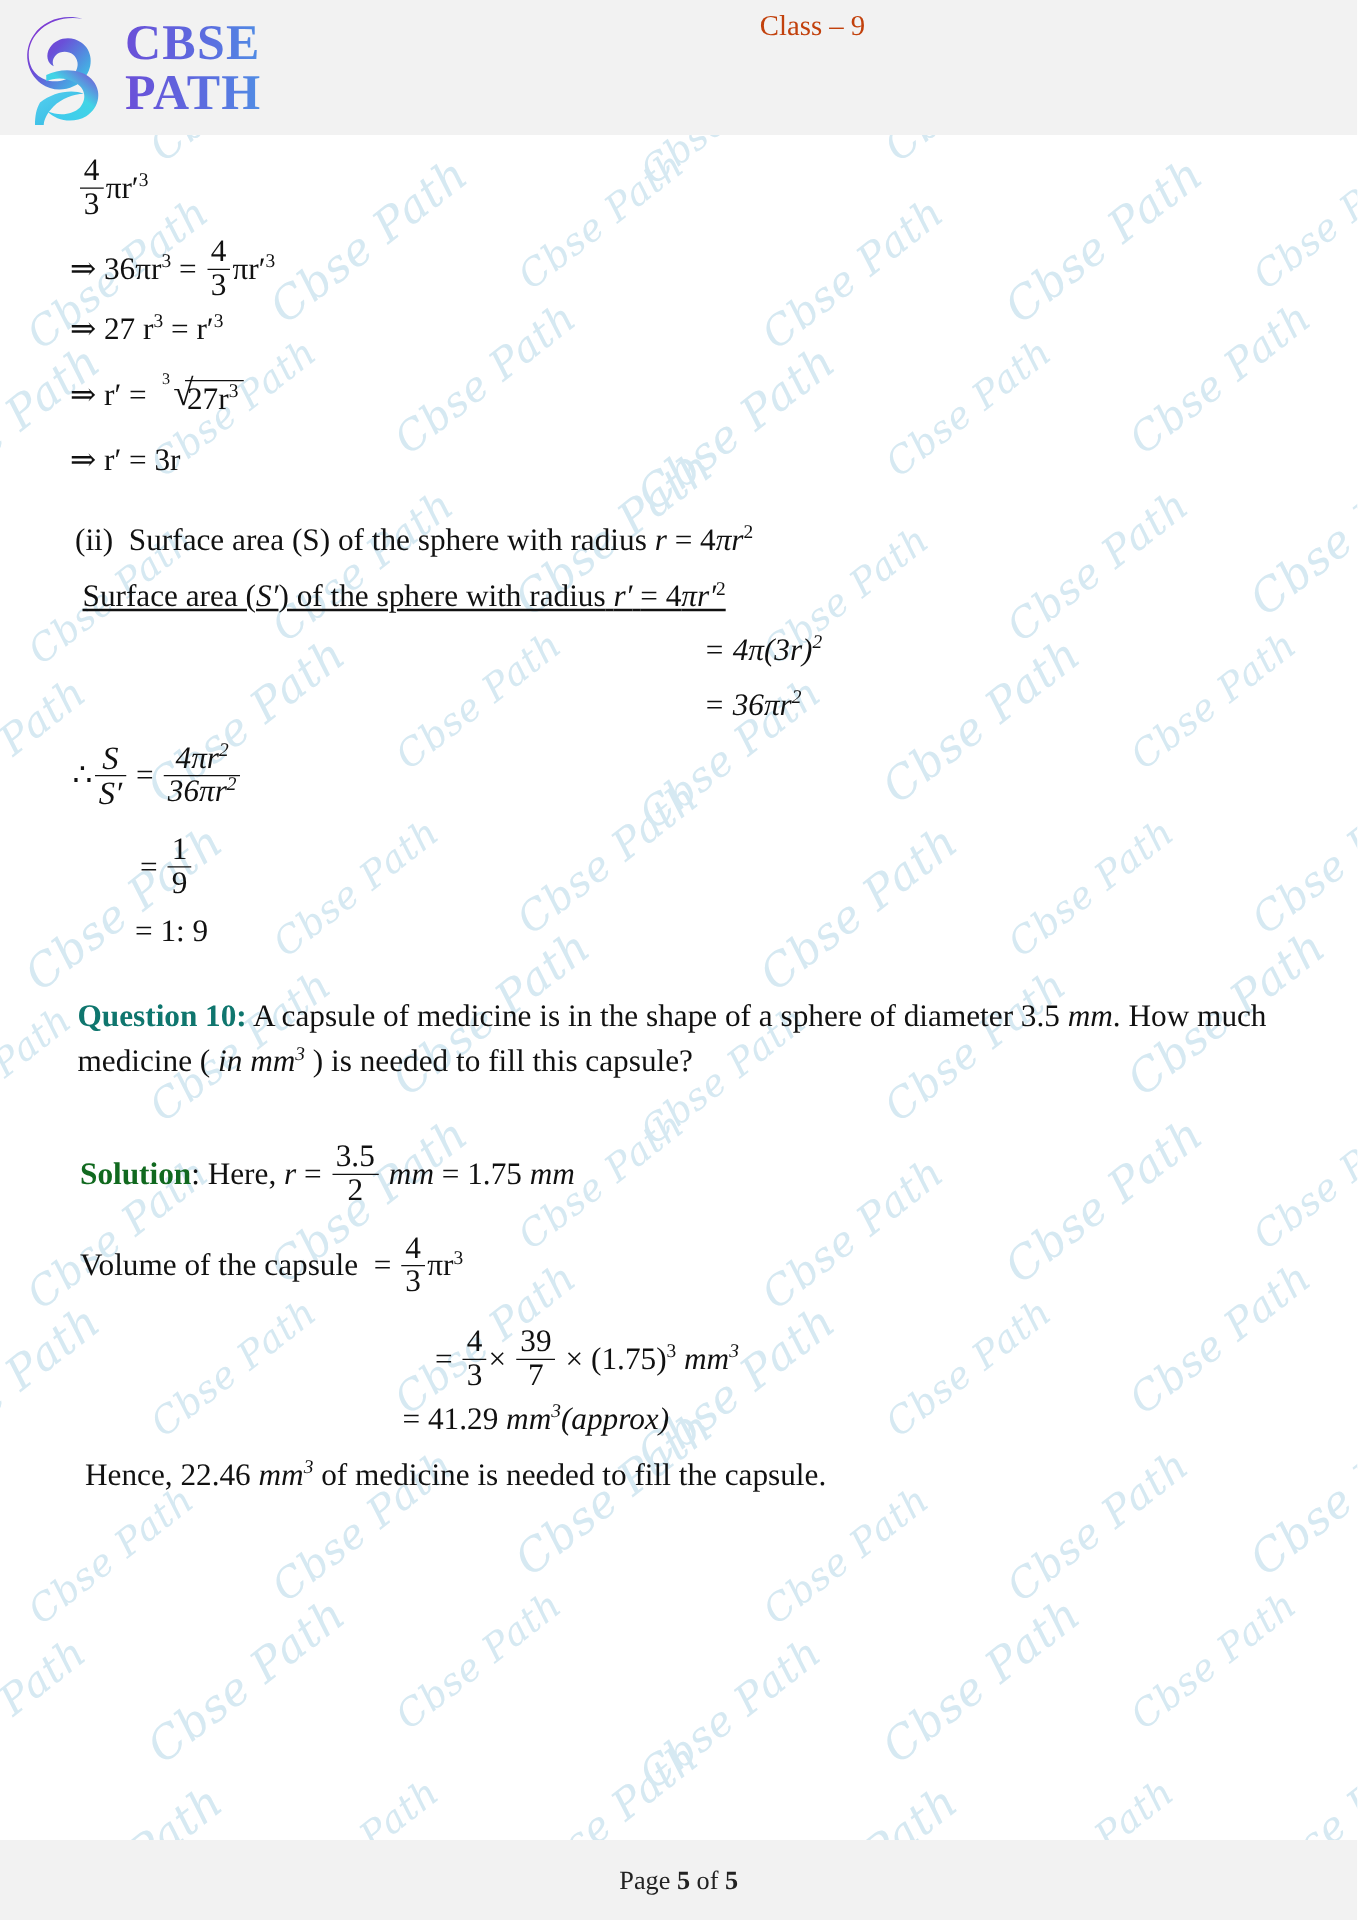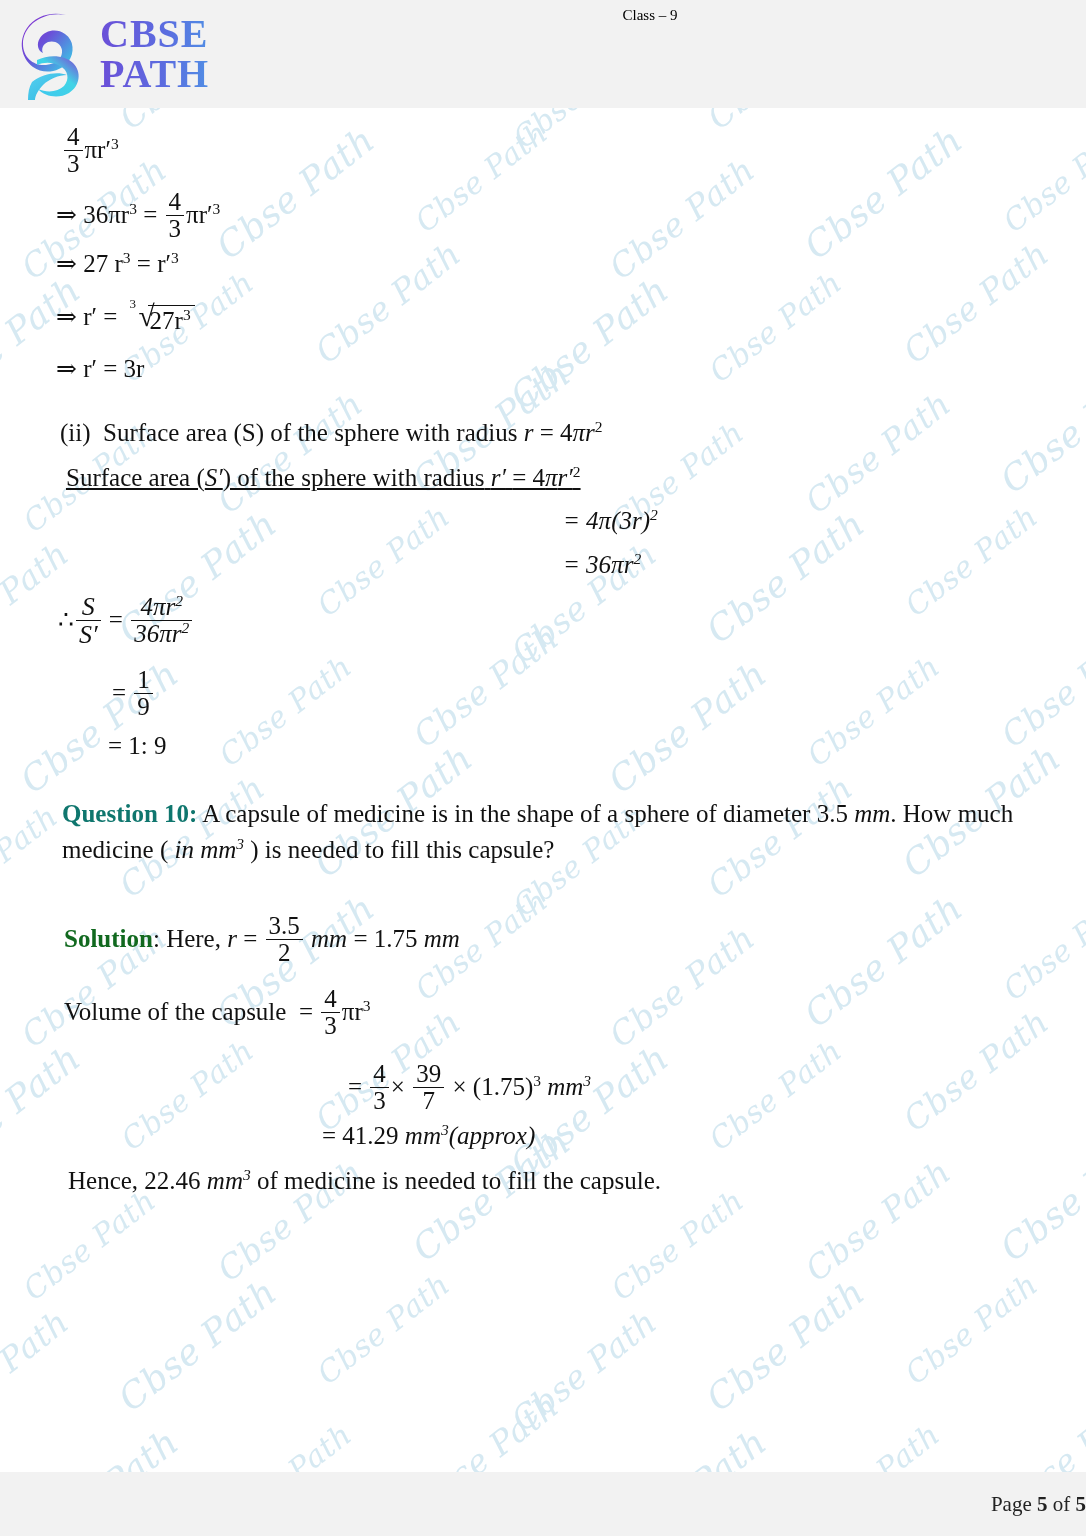--- a/index.html
+++ b/index.html
@@ -82,22 +82,22 @@
     line-height: 1;
   }
   .header-titles {
     position: absolute;
     left: 330px; top: 6px;
     width: 640px;
     text-align: center;
     line-height: 1.28;
   }
   .header-titles .hl {
-    font-size: 15px;
-    color: #000000;
+    font-size: 23px;
+    color: #c2410c;
     font-family: "Liberation Serif", "DejaVu Serif", serif;
     white-space: nowrap;
   }
 
   
   .content {
     position: absolute;
     left: 0; top: 108px;
     width: 1086px;
     z-index: 2;
@@ -174,21 +174,21 @@
   
   .footer {
     position: absolute;
     left: 0; top: 1472px;
     width: 1086px;
     height: 64px;
     background: #f2f2f2;
     z-index: 3;
     display: flex;
     align-items: center;
-    justify-content: flex-end;
+    justify-content: center;
   }
   .footer-text {
     font-size: 21px;
     color: #222222;
     font-family: "Liberation Serif", "DejaVu Serif", serif;
   }
   .footer-text b { font-weight: bold; }
 </style>
 </head>
 <body>

